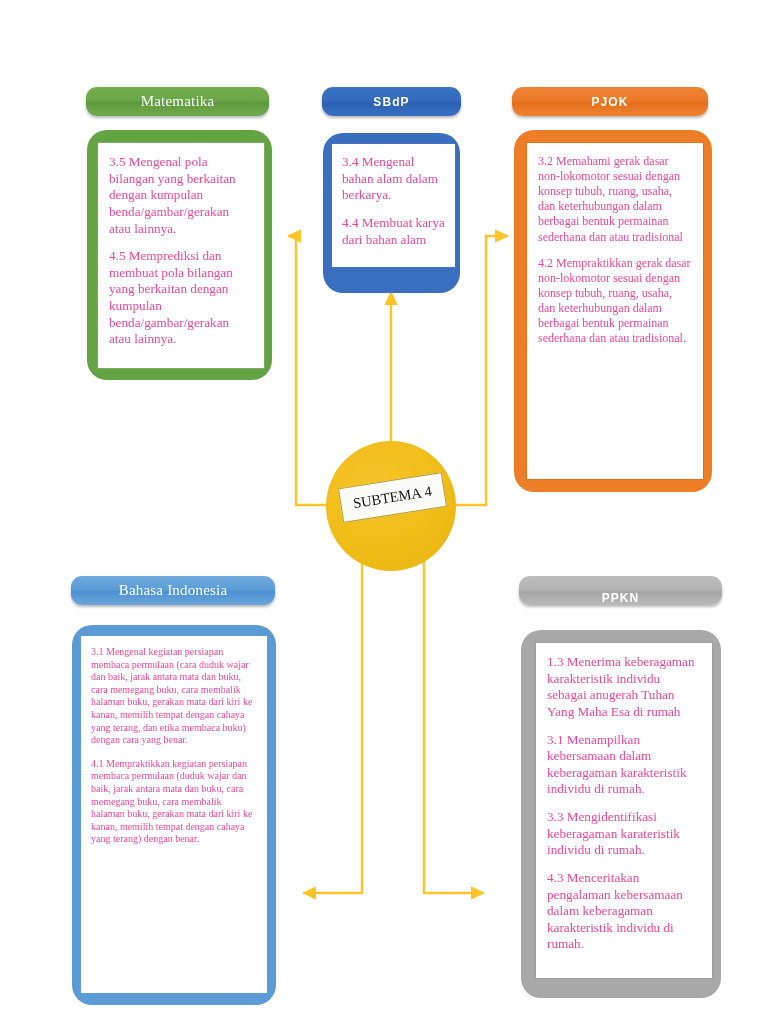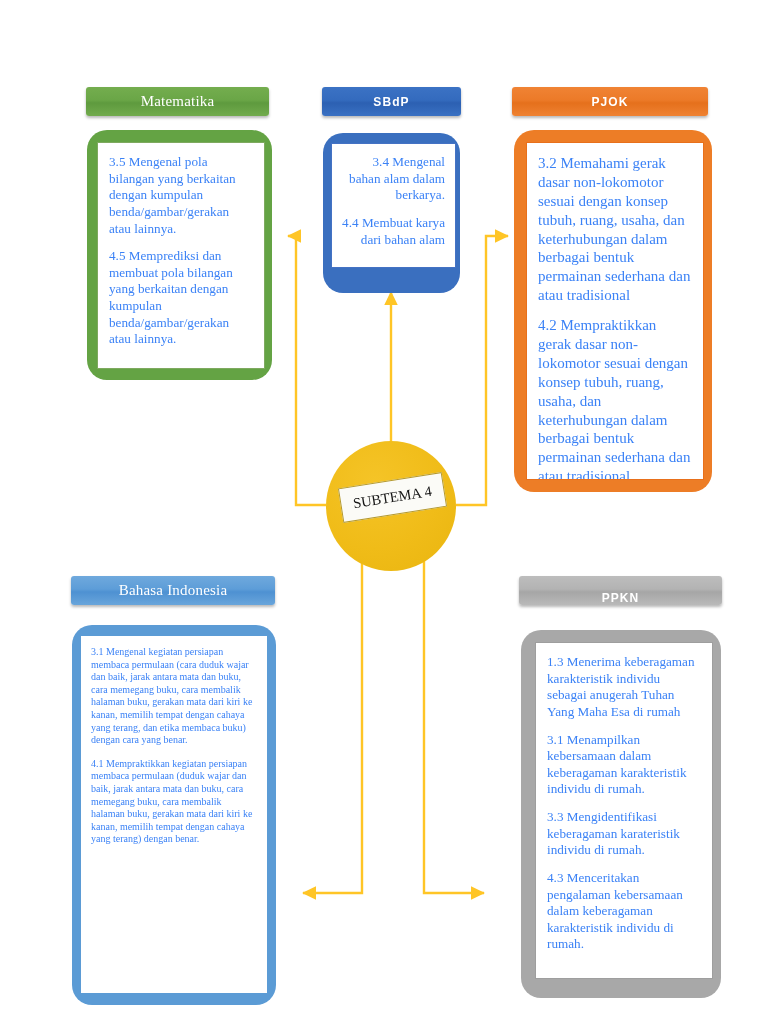--- a/index.html
+++ b/index.html
@@ -22,21 +22,21 @@
   }
 
   
   .hdr {
     position: absolute;
     box-sizing: border-box;
     display: flex;
     align-items: center;
     justify-content: center;
     color: #ffffff;
-    border-radius: 3px;
+    border-radius: 11px;
     text-align: center;
     overflow: hidden;
   }
   .hdr-serif {
     font-family: "Liberation Serif", serif;
     font-size: 15px;
     letter-spacing: .2px;
   }
   .hdr-sans {
     font-family: "Liberation Sans", sans-serif;
@@ -76,21 +76,21 @@
   }
   .card .sheet {
     position: absolute;
     background: #ffffff;
     box-sizing: border-box;
     overflow: hidden;
   }
   .card .sheet p {
     margin: 0 0 11px 0;
     font-family: "Liberation Serif", serif;
-    color: #3b82f6;
+    color: #ec4899;
     line-height: 1.26;
   }
   .card .sheet p:last-child { margin-bottom: 0; }
 
   .bp-green  { background: #64a344; }
   .bp-blue   { background: #3a6fbf; }
   .bp-orange { background: #ed7d26; }
   .bp-lblue  { background: #5b9bd5; }
   .bp-gray   { background: #a8a8a8; }
 
@@ -155,32 +155,32 @@
       <p>3.5 Mengenal pola bilangan yang berkaitan dengan kumpulan benda/gambar/gerakan atau lainnya.</p>
       <p>4.5 Memprediksi dan membuat pola bilangan yang berkaitan dengan kumpulan benda/gambar/gerakan atau lainnya.</p>
     </div>
   </div>
 
   <div class="hdr hdr-blue-dark hdr-sans" style="left:322px;top:87px;width:139px;height:29px;">
     <span>SBdP</span>
   </div>
   <div class="card" style="left:323px;top:133px;width:137px;height:160px;">
     <div class="backplate bp-blue"></div>
-    <div class="sheet sh-blue" style="left:8px;top:10px;width:125px;height:125px;padding:10px 10px 8px 10px;font-size:13.2px;text-align:right;">
+    <div class="sheet sh-blue" style="left:8px;top:10px;width:125px;height:125px;padding:10px 10px 8px 10px;font-size:13.2px;">
       <p>3.4 Mengenal bahan alam dalam berkarya.</p>
       <p>4.4 Membuat karya dari bahan alam</p>
     </div>
   </div>
 
   <div class="hdr hdr-orange hdr-sans" style="left:512px;top:87px;width:196px;height:29px;">
     <span>PJOK</span>
   </div>
   <div class="card" style="left:514px;top:130px;width:198px;height:362px;">
     <div class="backplate bp-orange"></div>
-    <div class="sheet sh-orange" style="left:12px;top:12px;width:178px;height:338px;padding:11px 11px 8px 11px;font-size:15px;">
+    <div class="sheet sh-orange" style="left:12px;top:12px;width:178px;height:338px;padding:11px 11px 8px 11px;font-size:12px;">
       <p>3.2 Memahami gerak dasar non-lokomotor sesuai dengan konsep tubuh, ruang, usaha, dan keterhubungan dalam berbagai bentuk permainan sederhana dan atau tradisional</p>
       <p>4.2 Mempraktikkan gerak dasar non-lokomotor sesuai dengan konsep tubuh, ruang, usaha, dan keterhubungan dalam berbagai bentuk permainan sederhana dan atau tradisional.</p>
     </div>
   </div>
 
   <div class="hub" style="left:326px;top:441px;width:130px;height:130px;">
   </div>
   <div class="hub-label" style="left:340px;top:480px;width:103px;height:33px;transform:rotate(-9deg);font-size:14.5px;">
     <span>SUBTEMA 4</span>
   </div>

